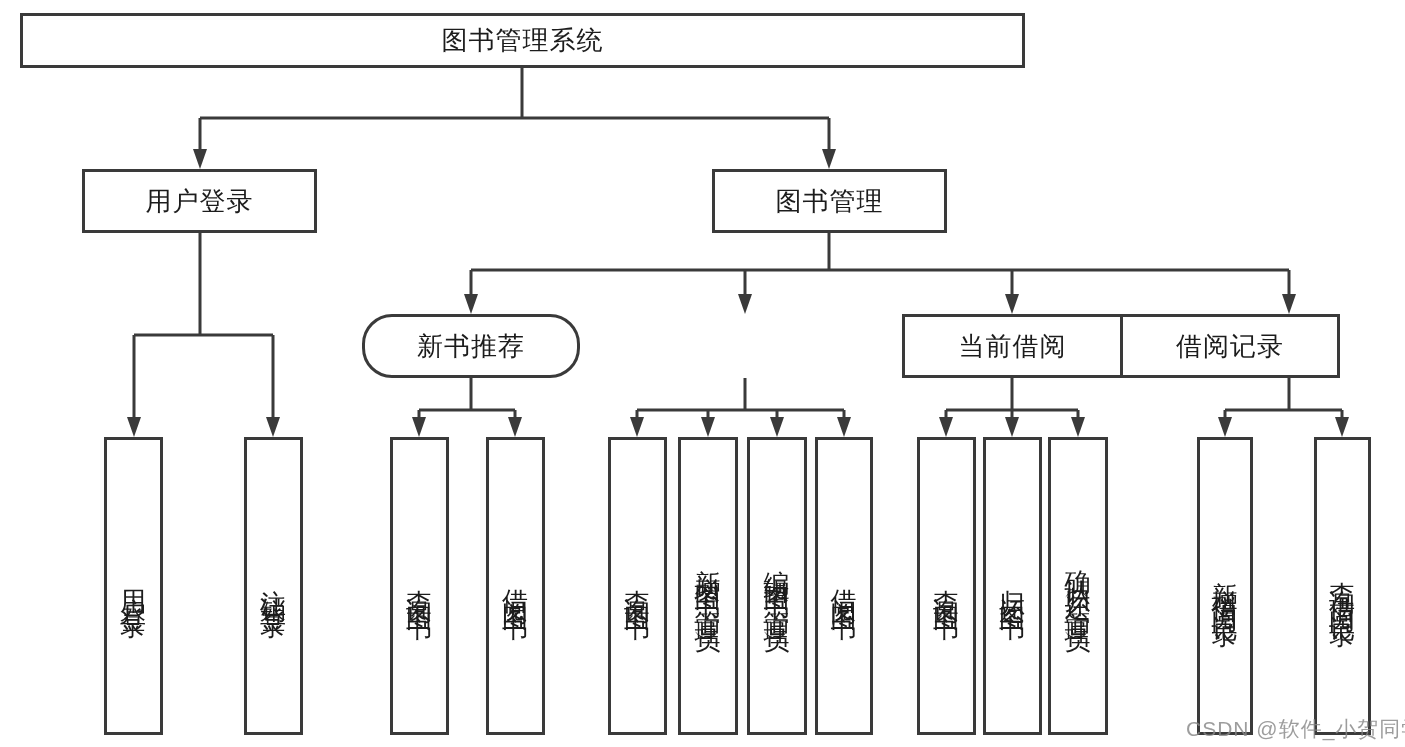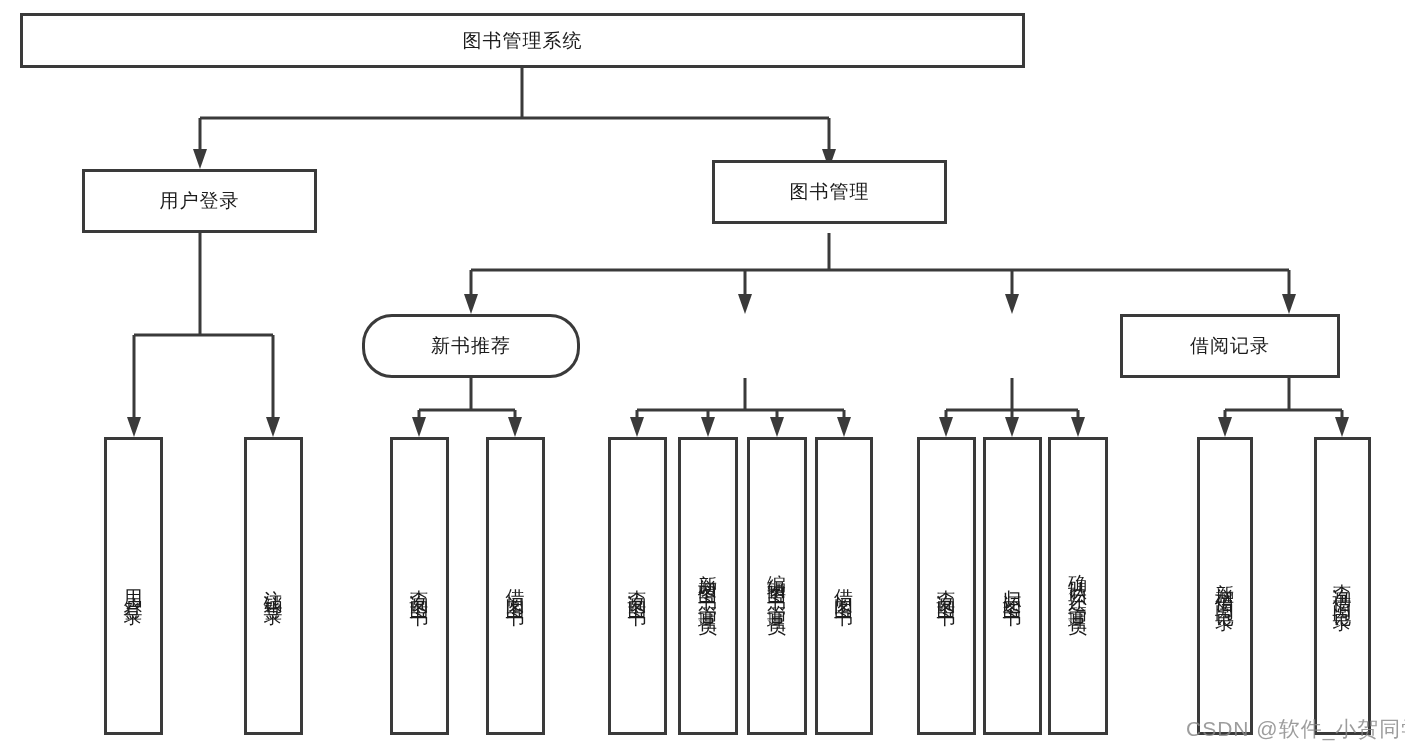--- a/index.html
+++ b/index.html
@@ -26,36 +26,36 @@
     position: absolute;
     box-sizing: border-box;
     background: #ffffff;
     border: 3px solid #3a3a3a;
     display: flex;
     align-items: center;
     justify-content: center;
     z-index: 2;
   }
   .node .lbl {
-    font-size: 19px;
+    font-size: 26px;
     letter-spacing: 1px;
     white-space: nowrap;
     color: #1c1c1c;
   }
   .leaf .lbl {
     writing-mode: vertical-rl;
     text-orientation: mixed;
     letter-spacing: 0.32em;
     line-height: 1;
     white-space: normal;
   }
   
   .root-box  { left: 20px;   top: 13px;  width: 1005px; height: 55px; }
   .l2-a      { left: 82px;   top: 169px; width: 235px;  height: 64px; }
-  .l2-b      { left: 712px;  top: 160px; width: 235px;  height: 64px; }
+  .l2-b      { left: 712px;  top: 169px; width: 235px;  height: 64px; }
   .l3-a      { left: 362px;  top: 314px; width: 218px;  height: 64px; border-radius: 30px; }
   .l3-b      { left: 636px;  top: 314px; width: 218px;  height: 64px; }
   .l3-c      { left: 902px;  top: 314px; width: 221px;  height: 64px; }
   .l3-d      { left: 1120px; top: 314px; width: 220px;  height: 64px; }
   
   .leaf      { top: 437px; width: 59px; height: 298px; }
   .x-a1 { left: 104px; }  .x-a2 { left: 244px; }
   .x-b1 { left: 390px; }  .x-b2 { left: 486px; }
   .x-c1 { left: 608px; }  .x-c2 { left: 678px; width: 60px; }
   .x-c3 { left: 747px; width: 60px; }  .x-c4 { left: 815px; width: 58px; }
@@ -124,20 +124,23 @@
   <div class="node l2-a">
     <span class="lbl">用户登录</span>
   </div>
   <div class="node l2-b">
     <span class="lbl">图书管理</span>
   </div>
 
   <div class="node l3-a">
     <span class="lbl">新书推荐</span>
   </div>
+  <div class="node l3-c">
+    <span class="lbl">当前借阅</span>
+  </div>
   <div class="node l3-d">
     <span class="lbl">借阅记录</span>
   </div>
 
   <div class="node leaf x-a1">
     <span class="lbl">用户登录</span>
   </div>
   <div class="node leaf x-a2">
     <span class="lbl">注销登录</span>
   </div>

